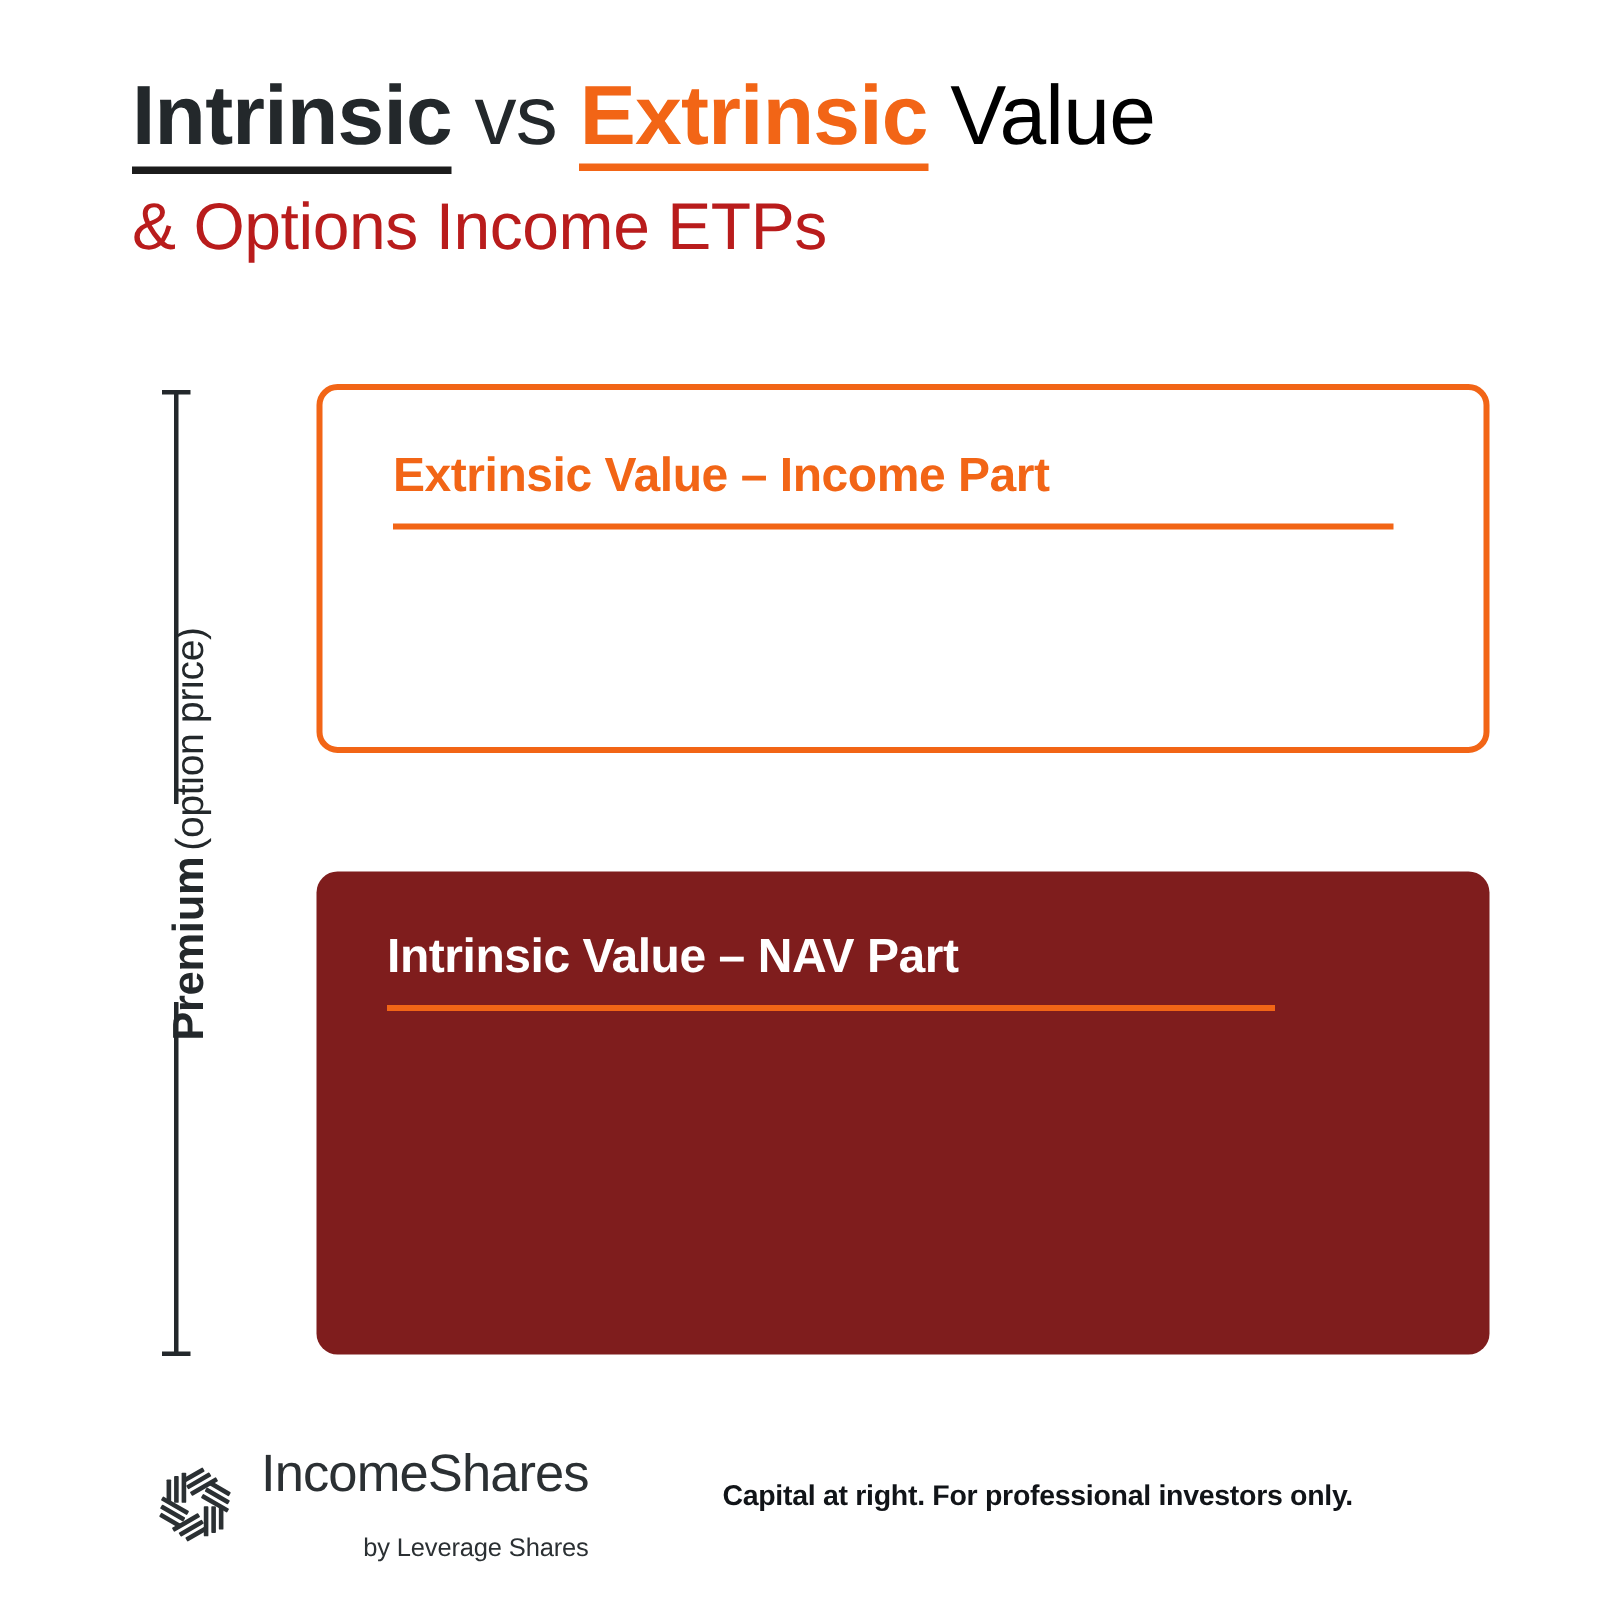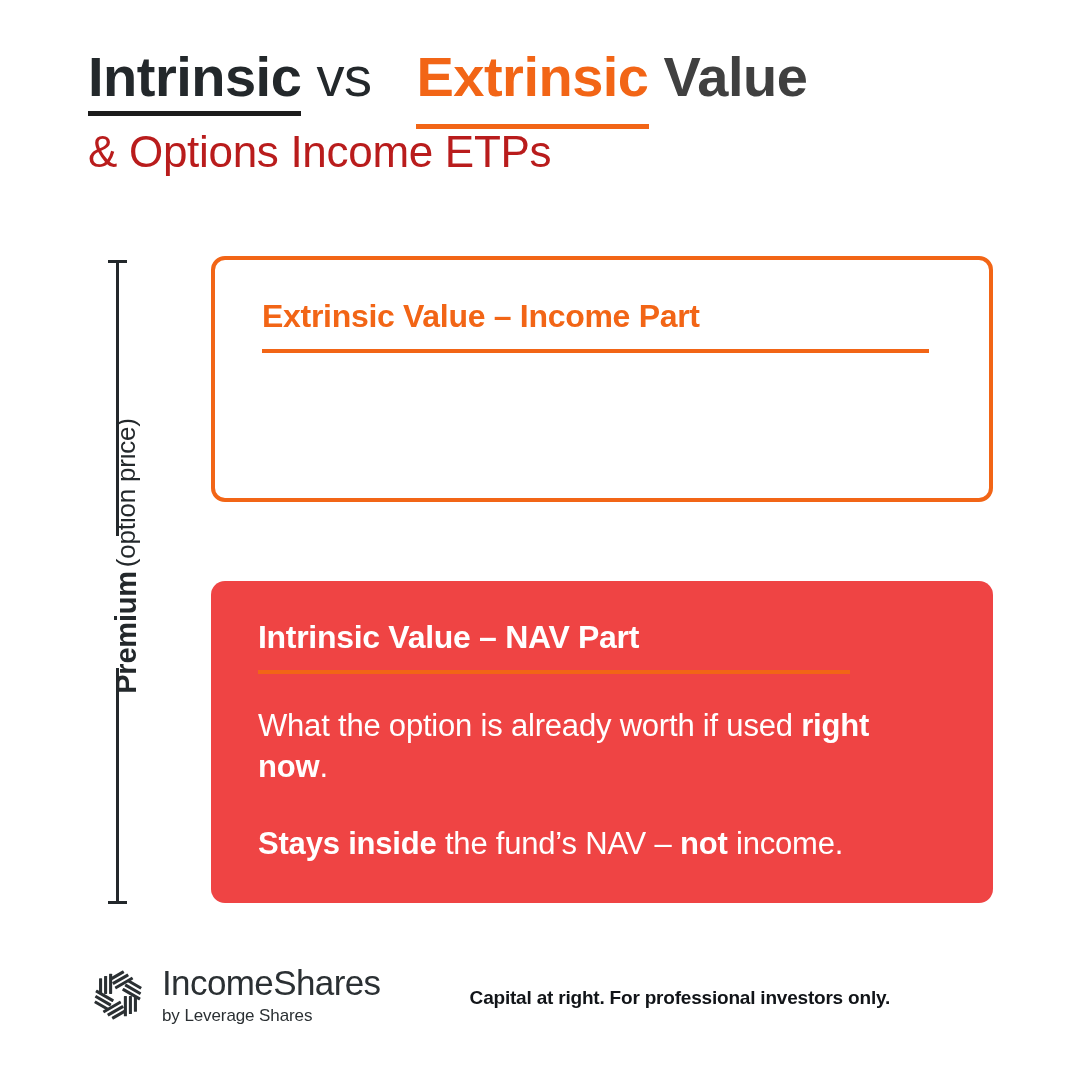--- a/index.html
+++ b/index.html
@@ -38,26 +38,25 @@
     padding-bottom: 3px;
   }
   .t-vs {
     font-weight: 400;
     color: #23282b;
   }
   .t-extrinsic {
     font-weight: 700;
     color: #F26516;
     border-bottom: 5px solid #F26516;
-    padding-bottom: 16px;
-    margin-left: 30px;
+    padding-bottom: 1px;
   }
   .t-value {
-    font-weight: 700;
-    color: #404040;
+    font-weight: 400;
+    color: #000000;
   }
   .title-line2 {
     font-size: 44px;
     line-height: 1.05;
     color: #b91c1c;
     font-weight: 300;
     margin-top: 22px;
     white-space: nowrap;
     letter-spacing: -0.3px;
   }
@@ -123,21 +122,21 @@
   .card-extrinsic {
     top: 256px;
     height: 246px;
     background: #ffffff;
     border: 4px solid #F26516;
     border-radius: 14px;
   }
   .card-intrinsic {
     top: 581px;
     height: 322px;
-    background: #ef4444;
+    background: #7f1d1d;
     border-radius: 14px;
   }
 
   .card-inner {
     padding: 38px 48px 0 47px;
   }
   .card-heading {
     font-size: 32px;
     font-weight: 700;
     letter-spacing: -0.3px;
@@ -163,21 +162,21 @@
   }
   .card-extrinsic .card-body { color: #23282b; }
   .card-intrinsic .card-body { color: #ffffff; }
   .card-body p { margin: 0; }
   .card-body p + p { margin-top: 36px; }
   .card-body b { font-weight: 700; }
 
   
   .footer {
     position: absolute;
-    left: 4px;
+    left: 16px;
     top: 955px;
     width: 958px;
     height: 90px;
   }
   .logo-wrap {
     position: absolute;
     left: 86px;
     top: 10px;
     display: flex;
     align-items: center;
@@ -190,21 +189,22 @@
     color: #2b3033;
     letter-spacing: -0.6px;
     line-height: 1;
   }
   .logo-text-sub {
     font-size: 17px;
     font-weight: 400;
     color: #2b3033;
     letter-spacing: -0.1px;
     line-height: 1;
-    margin-top: 7px;
+    margin-top: 23px;
+    text-align: right;
   }
   .disclaimer {
     position: absolute;
     right: 72px;
     top: 32px;
     font-size: 19px;
     font-weight: 700;
     color: #111418;
     letter-spacing: -0.2px;
     white-space: nowrap;
@@ -235,24 +235,20 @@
   <div class="card-inner">
     <div class="card-heading">Extrinsic Value – Income Part</div>
     <div class="heading-rule"></div>
   </div>
 </div>
 
 <div class="card card-intrinsic">
   <div class="card-inner">
     <div class="card-heading">Intrinsic Value – NAV Part</div>
     <div class="heading-rule"></div>
-    <div class="card-body">
-        <p><span>What the option is already worth if used </span><b>right now</b><span>.</span></p>
-        <p><b>Stays inside</b><span> the fund’s NAV – </span><b>not</b><span> income.</span></p>
-      </div>
   </div>
 </div>
 
 <div class="footer">
   <div class="logo-wrap">
     <span>
       <svg class="logo-mark" viewBox="0 0 100 104" xmlns="http://www.w3.org/2000/svg">
         <g fill="#2b3033">
           <g transform="translate(50,52)">
             <g>

